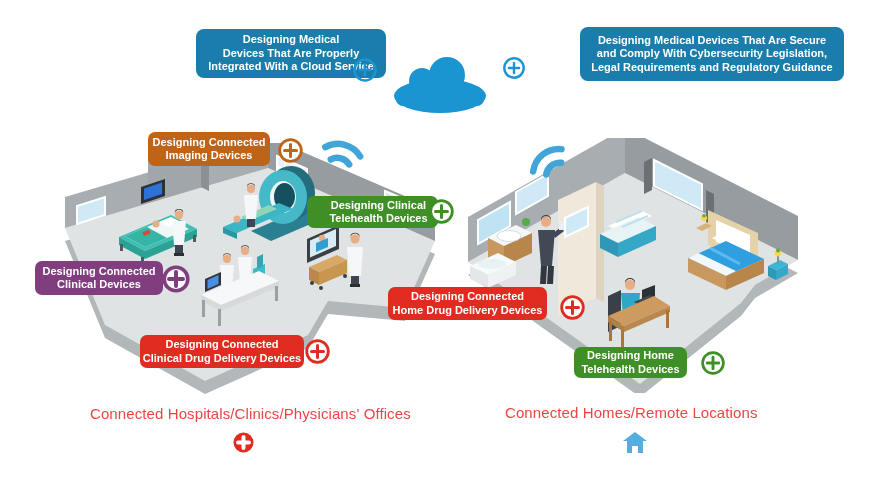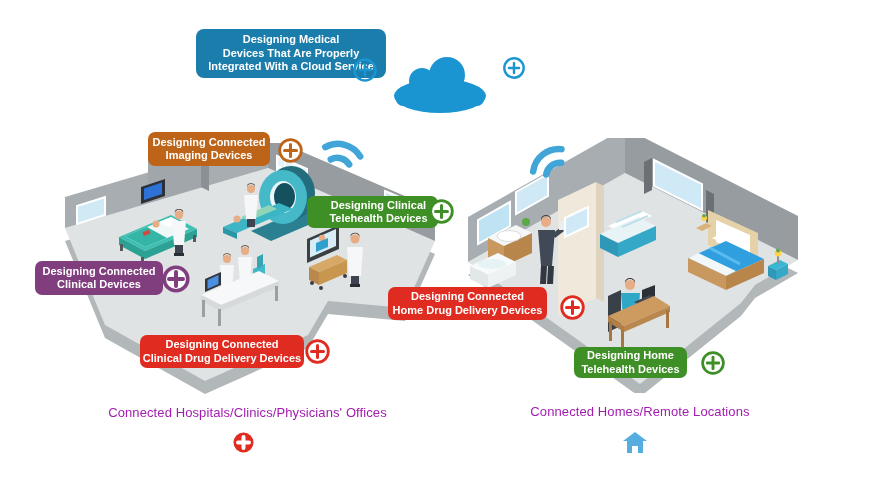--- a/index.html
+++ b/index.html
@@ -13,21 +13,21 @@
     white-space:pre-line;line-height:1.22;font-size:11px;
   }
   .box.big{font-size:11px;border-radius:8px;margin-left:44px;}
   .blue{background:#1a7dab;}
   .orange{background:#bd6418;}
   .green{background:#3f8f27;}
   .purple{background:#803e7f;}
   .red{background:#e02b20;}
   .plus{position:absolute;}
   .caption{
-    position:absolute;text-align:center;color:#a21caf;font-size:13px;
+    position:absolute;color:#ef4444;font-size:15px;
     letter-spacing:.1px;white-space:pre;
   }
   .illu{position:absolute;}
   svg{display:block;}
 </style>
 </head>
 <body>
 
 <div id="stage">
 
@@ -245,20 +245,23 @@
     <circle cx="34" cy="29" r="13" fill="#1b95d2"></circle>
     <circle cx="59" cy="23" r="18" fill="#1b95d2"></circle>
     <rect x="8" y="40" width="88" height="14" rx="7" fill="#1b95d2"></rect>
   </svg>
 
   <svg class="plus" style="left:502px;top:56px" width="24" height="24" viewBox="0 0 26 26">
     <circle cx="13" cy="13" r="10.5" fill="none" stroke="#1b95d2" stroke-width="2.6"></circle>
     <path d="M13,7.5 V18.5 M7.5,13 H18.5" stroke="#1b95d2" stroke-width="2.6" stroke-linecap="round"></path>
   </svg>
 
+  <div class="box big blue" style="left:536px;top:27px;width:264px;height:54px;">Designing Medical Devices That Are Secure
+and Comply With Cybersecurity Legislation,
+Legal Requirements and Regulatory Guidance</div>
 
   <svg class="plus" style="left:320px;top:127px;transform:rotate(18deg)" width="48" height="42" viewBox="0 0 48 42">
     <path d="M6,26 A26,26 0 0 1 42,24" fill="none" stroke="#41a5d8" stroke-width="6.5" stroke-linecap="round"></path>
     <path d="M15,36 A14,14 0 0 1 34,35" fill="none" stroke="#41a5d8" stroke-width="6.5" stroke-linecap="round"></path>
   </svg>
 
   <svg class="plus" style="left:521px;top:136px;transform:rotate(-35deg)" width="48" height="42" viewBox="0 0 48 42">
     <path d="M6,26 A26,26 0 0 1 42,24" fill="none" stroke="#41a5d8" stroke-width="6.5" stroke-linecap="round"></path>
     <path d="M15,36 A14,14 0 0 1 34,35" fill="none" stroke="#41a5d8" stroke-width="6.5" stroke-linecap="round"></path>
   </svg>

